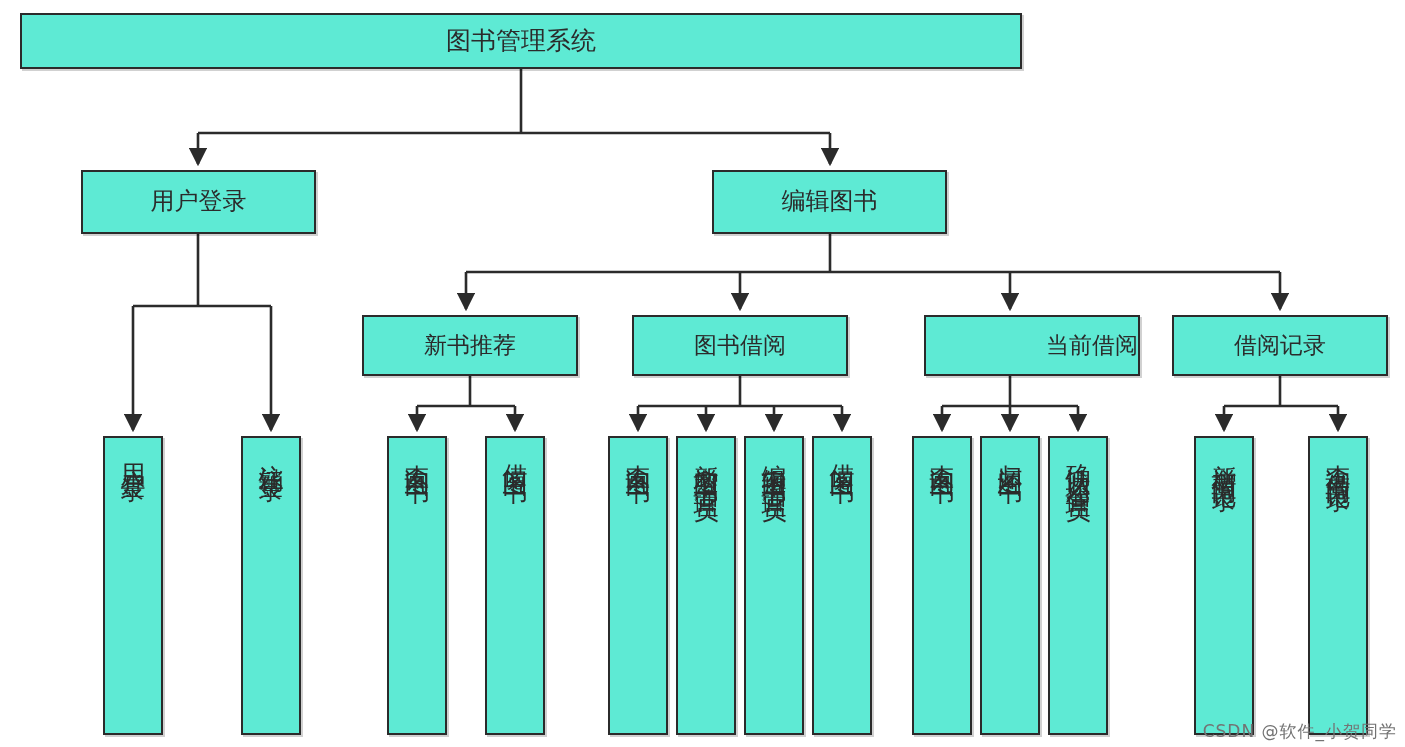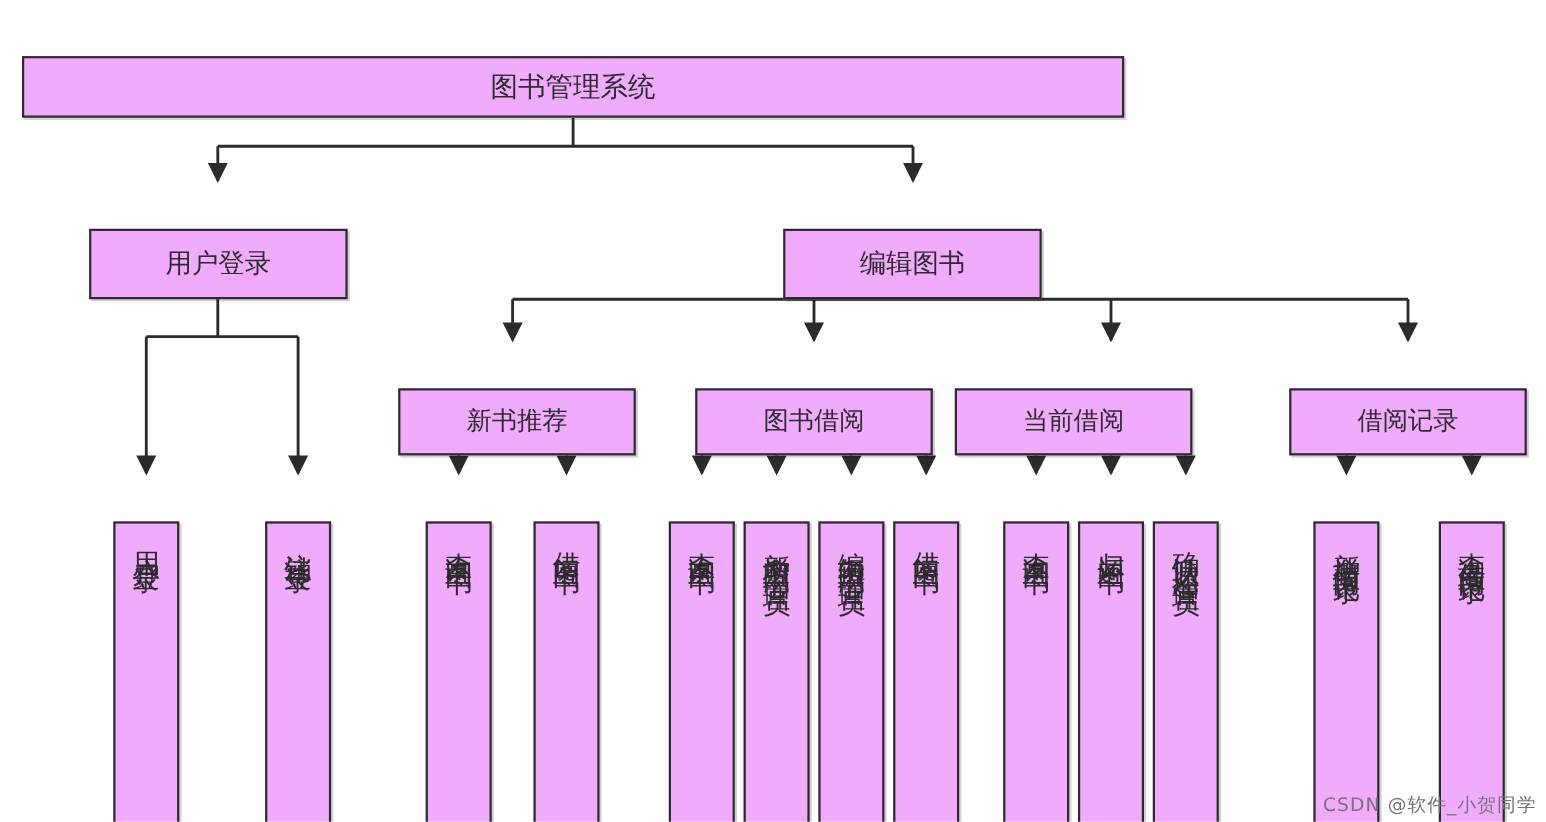--- a/index.html
+++ b/index.html
@@ -1,20 +1,20 @@
 <!DOCTYPE html>
 <html><head>
 <meta charset="utf-8">
 <style>
   html,body{margin:0;padding:0;background:#ffffff;}
   body{width:1405px;height:747px;overflow:hidden;font-family:"DejaVu Sans","Liberation Sans",sans-serif;}
   #stage{position:relative;width:1405px;height:747px;background:#fff;}
   svg.wires{position:absolute;left:0;top:0;width:1405px;height:747px;pointer-events:none;}
-  .node{position:absolute;box-sizing:border-box;background:#f0abfc;border:2.5px solid #2b2b2b;
-        box-shadow:2px 2px 0 rgba(0,0,0,0.18);display:flex;align-items:center;justify-content:center;margin-top:38px;}
+  .node{position:absolute;box-sizing:border-box;background:#5eead4;border:2.5px solid #2b2b2b;
+        box-shadow:2px 2px 0 rgba(0,0,0,0.18);display:flex;align-items:center;justify-content:center;}
   .node .lbl{color:#2b2b2b;text-align:center;line-height:1.15;white-space:nowrap;}
   .node.root .lbl{font-size:25px;}
   .node.lvl2 .lbl{font-size:24px;}
   .node.lvl3 .lbl{font-size:23px;}
   .node.leaf{align-items:flex-start;justify-content:center;padding-top:6px;}
   .node.leaf .lbl{
       writing-mode:vertical-rl;
       text-orientation:upright;
       font-size:25px;
       letter-spacing:5px;
@@ -89,21 +89,21 @@
   <div class="node lvl2" style="left:712px;top:170px;width:235px;height:64px;">
     <span class="lbl">编辑图书</span>
   </div>
 
   <div class="node lvl3" style="left:362px;top:315px;width:216px;height:61px;">
     <span class="lbl">新书推荐</span>
   </div>
   <div class="node lvl3" style="left:632px;top:315px;width:216px;height:61px;">
     <span class="lbl">图书借阅</span>
   </div>
-  <div class="node lvl3" style="left:868px;top:315px;width:216px;height:61px;">
+  <div class="node lvl3" style="left:924px;top:315px;width:216px;height:61px;justify-content:flex-end;">
     <span class="lbl">当前借阅</span>
   </div>
   <div class="node lvl3" style="left:1172px;top:315px;width:216px;height:61px;">
     <span class="lbl">借阅记录</span>
   </div>
 
   <div class="node leaf" style="left:103px;top:436px;width:60px;height:299px;">
     <span class="lbl">用户登录</span>
   </div>
   <div class="node leaf" style="left:241px;top:436px;width:60px;height:299px;">

